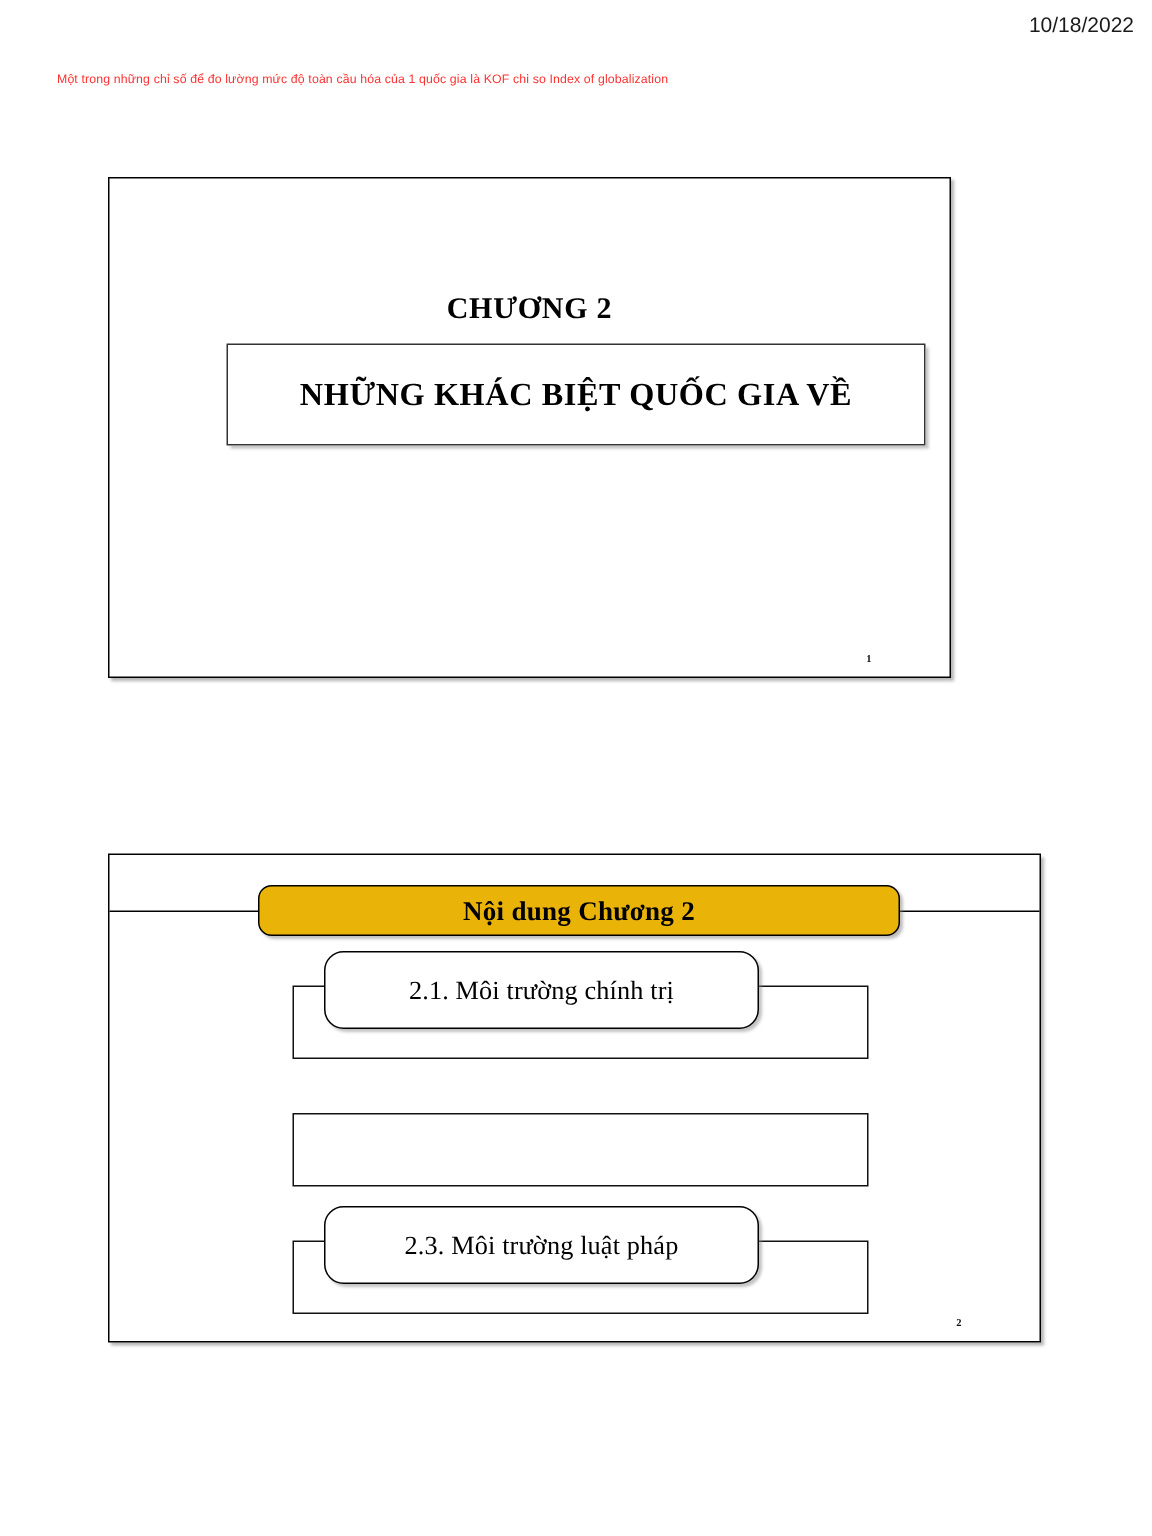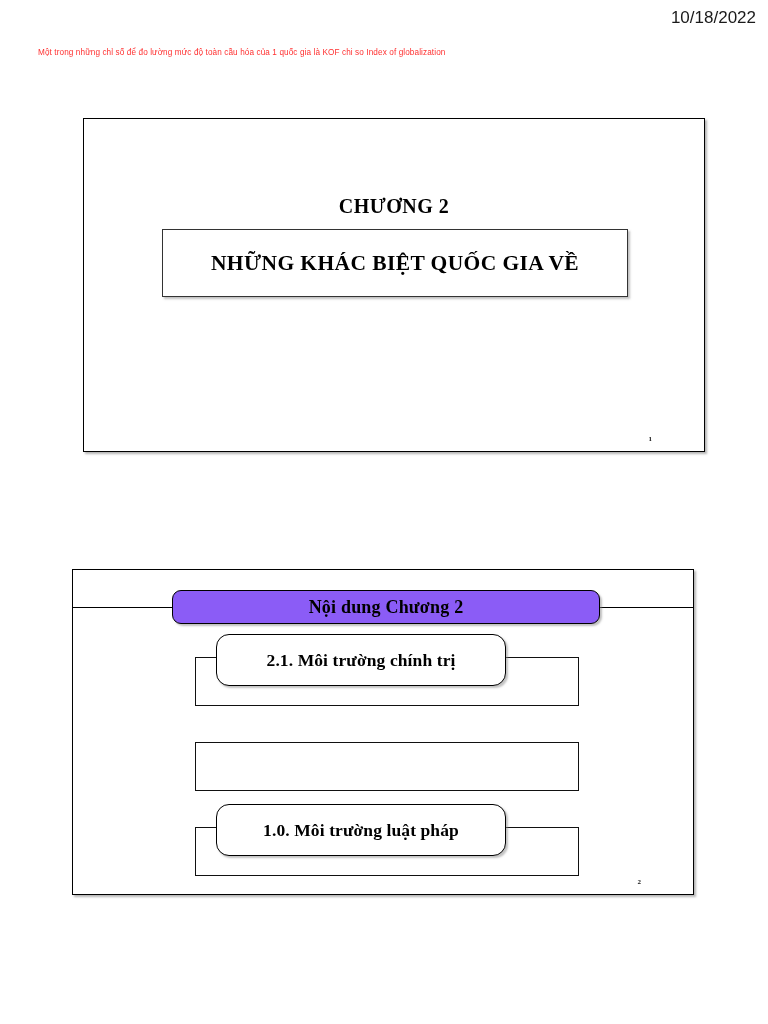--- a/index.html
+++ b/index.html
@@ -33,39 +33,38 @@
     color: #ff3030;
     white-space: nowrap;
     letter-spacing: 0.1px;
     margin-top: 28px;
   }
   .header-date {
     position: absolute;
     right: 12px;
     top: 8px;
     font-family: "Liberation Sans", "DejaVu Sans", sans-serif;
-    font-size: 17px;
+    font-size: 14px;
     color: #1a1a1a;
     white-space: nowrap;
   }
 
   
   .slide {
     position: absolute;
     background: #ffffff;
     border: 1.6px solid #000000;
     box-sizing: border-box;
     box-shadow: 2px 2px 2px rgba(120,120,120,0.55);
   }
   #slide-1 {
     left: 72px;
     top: 118px;
-    width: 622px;
+    width: 562px;
     height: 334px;
-    margin-left: 11px;
   }
   #slide-2 {
     left: 72px;
     top: 569px;
     width: 622px;
     height: 326px;
   }
 
   .slide-number {
     position: absolute;
@@ -120,21 +119,21 @@
     width: 100%;
     height: 0;
     border-top: 1.4px solid #000;
   }
   .agenda-header-box {
     position: absolute;
     left: 99px;
     top: 20px;
     width: 428px;
     height: 34px;
-    background: #8b5cf6;
+    background: #eab308;
     border: 1.9px solid #000;
     border-radius: 9px;
     box-sizing: border-box;
     box-shadow: 2px 2px 2px rgba(130,130,130,0.5);
     display: flex;
     align-items: center;
     justify-content: center;
   }
   .agenda-header-text {
     font-size: 18px;
@@ -174,21 +173,21 @@
     border: 1.6px solid #000;
     border-radius: 13px;
     box-sizing: border-box;
     box-shadow: 2px 2px 2px rgba(135,135,135,0.5);
     display: flex;
     align-items: center;
     justify-content: center;
   }
   .agenda-front-text {
     font-size: 17.5px;
-    font-weight: bold;
+    font-weight: normal;
     color: #000;
     letter-spacing: 0.1px;
     white-space: nowrap;
   }
 </style>
 </head>
 <body>
 
 <div class="page-header">
   <div class="annotation-note">Một trong những chỉ số để đo lường mức độ toàn cầu hóa của 1 quốc gia là KOF chi so Index of globalization</div>
@@ -221,18 +220,18 @@
     </div>
   </div>
 
   <div class="agenda-item item-2">
     <div class="agenda-back-rect"></div>
   </div>
 
   <div class="agenda-item item-3">
     <div class="agenda-back-rect"></div>
     <div class="agenda-front-box">
-      <span class="agenda-front-text">1.0. Môi trường luật pháp</span>
+      <span class="agenda-front-text">2.3. Môi trường luật pháp</span>
     </div>
   </div>
 
   <div class="slide-number">2</div>
 </div>
 
 </body></html>

